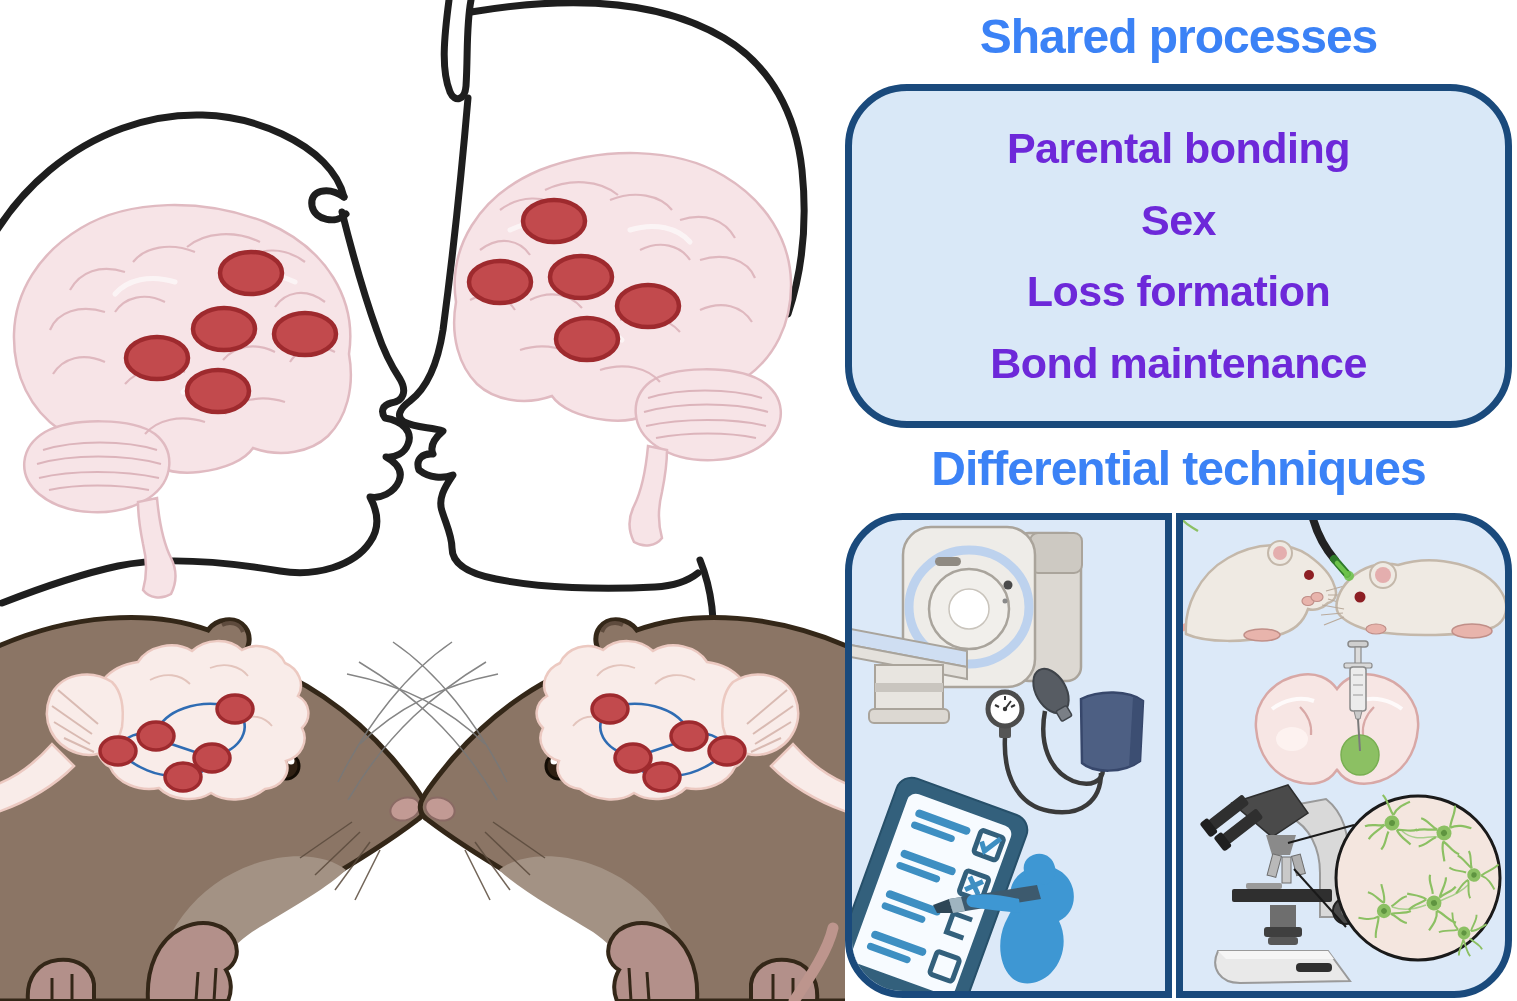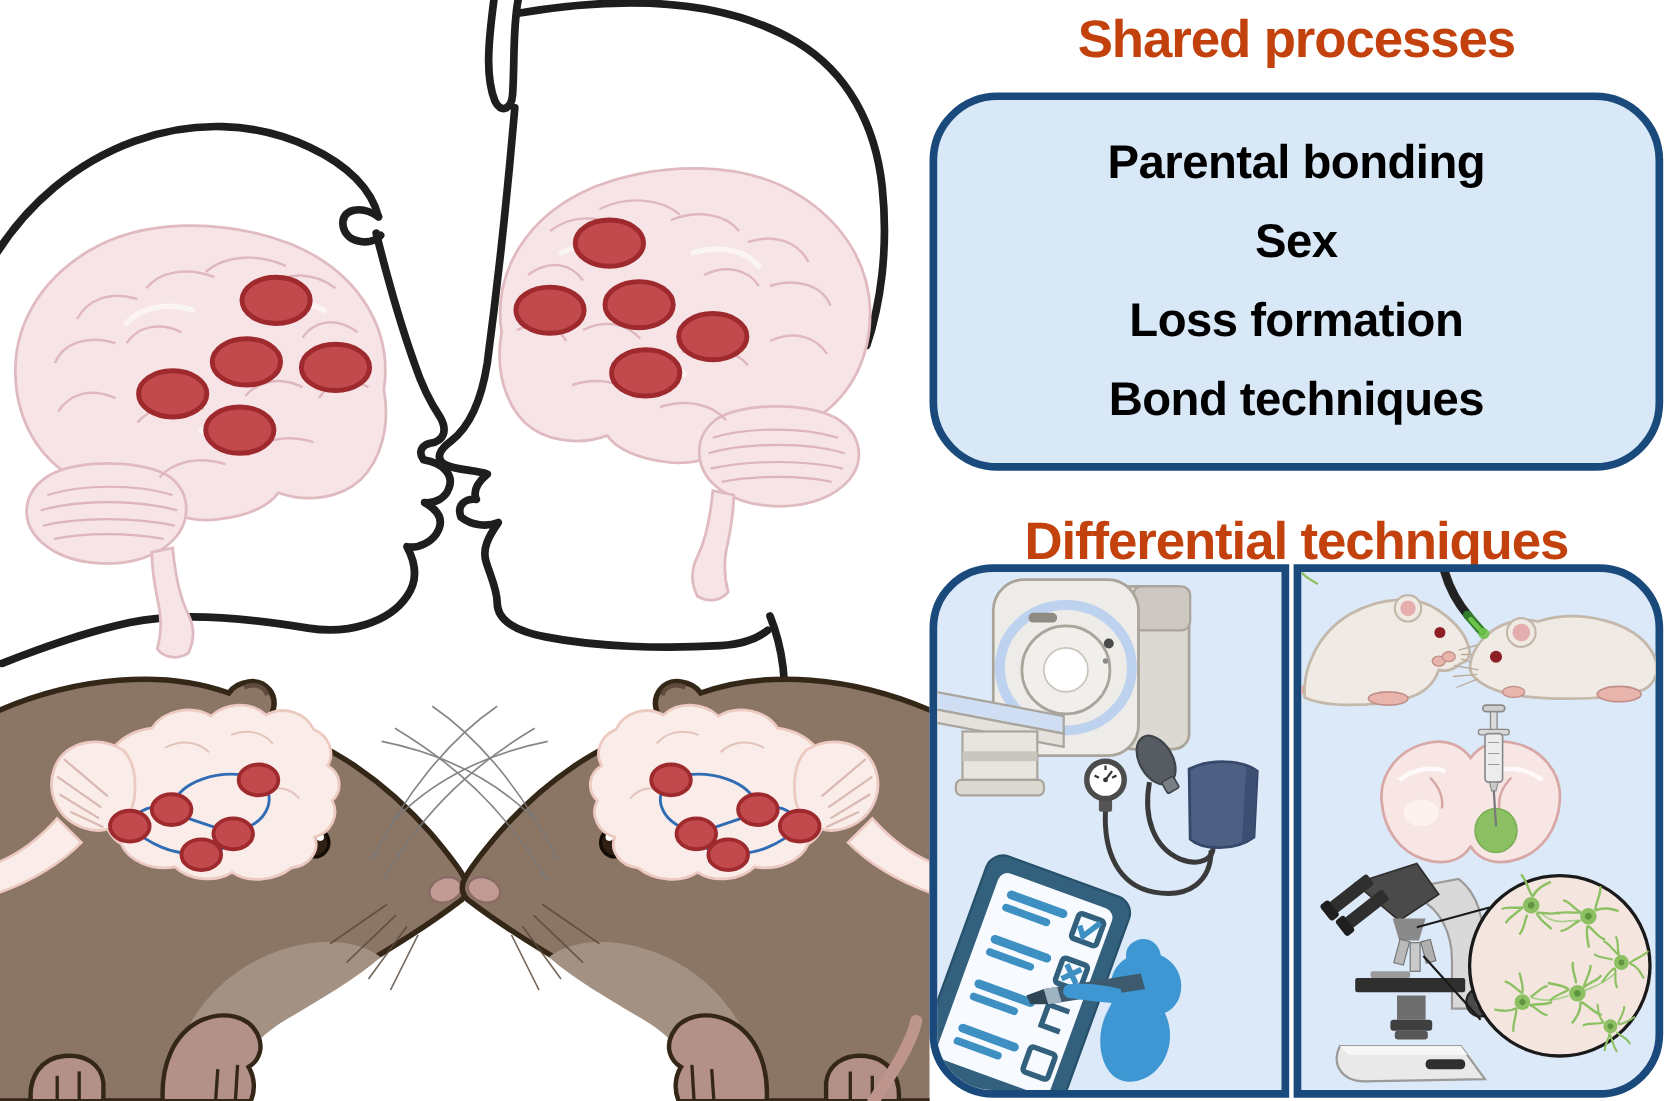--- a/index.html
+++ b/index.html
@@ -1,26 +1,26 @@
 <!DOCTYPE html>
 <html><head>
 <meta charset="utf-8">
 <style>
   html,body{margin:0;padding:0;background:#ffffff;}
   #figure{position:relative;width:1517px;height:1001px;background:#ffffff;overflow:hidden;
           font-family:"Liberation Sans",sans-serif;}
-  .rtitle{position:absolute;left:845px;width:667px;text-align:center;color:#c2410c;
+  .rtitle{position:absolute;left:845px;width:667px;text-align:center;color:#3b82f6;
           font-weight:700;font-size:48px;letter-spacing:-1px;line-height:1.05;}
   #shared-title{top:12px;}
-  #diff-title{top:468px;}
+  #diff-title{top:444px;}
   .panel{position:absolute;background:#d9e8f7;border:7px solid #1a4a7c;box-sizing:border-box;}
   #shared-box{left:845px;top:84px;width:667px;height:344px;border-radius:62px;
               display:flex;flex-direction:column;justify-content:space-evenly;align-items:center;
               padding:8px 10px;}
-  .item{color:#000000;font-size:43px;font-weight:600;letter-spacing:-0.5px;line-height:1.05;white-space:nowrap;}
+  .item{color:#6d28d9;font-size:43px;font-weight:600;letter-spacing:-0.5px;line-height:1.05;white-space:nowrap;}
   .tech{top:513px;height:485px;background:#dce9f8;overflow:hidden;}
   #tech-left{left:845px;width:327px;border-radius:58px 0 0 58px;}
   #tech-right{left:1176px;width:336px;border-radius:0 58px 58px 0;}
   .tech svg{position:absolute;left:-7px;top:-7px;}
   #left-art{position:absolute;left:0;top:0;}
 </style>
 </head>
 <body>
 
 <div id="figure">
@@ -171,21 +171,21 @@
       <path d="M 485 744 C 445 704, 397 684, 347 674"></path>
     </g>
   </svg>
 
   <div class="rtitle" id="shared-title">Shared processes</div>
 
   <div class="panel" id="shared-box">
     <div class="item">Parental bonding</div>
     <div class="item">Sex</div>
     <div class="item">Loss formation</div>
-    <div class="item">Bond techniques</div>
+    <div class="item">Bond maintenance</div>
   </div>
 
   <div class="rtitle" id="diff-title">Differential techniques</div>
 
   <div class="panel tech" id="tech-left">
     <svg width="327" height="485" viewBox="0 0 327 485">
 
       <g>
         <rect x="170" y="20" width="66" height="148" rx="14" fill="#dcd8d2" stroke="#aaa49b" stroke-width="2.5"></rect>
         <rect x="185" y="20" width="52" height="40" rx="8" fill="#cdc9c2" stroke="#aaa49b" stroke-width="2"></rect>

